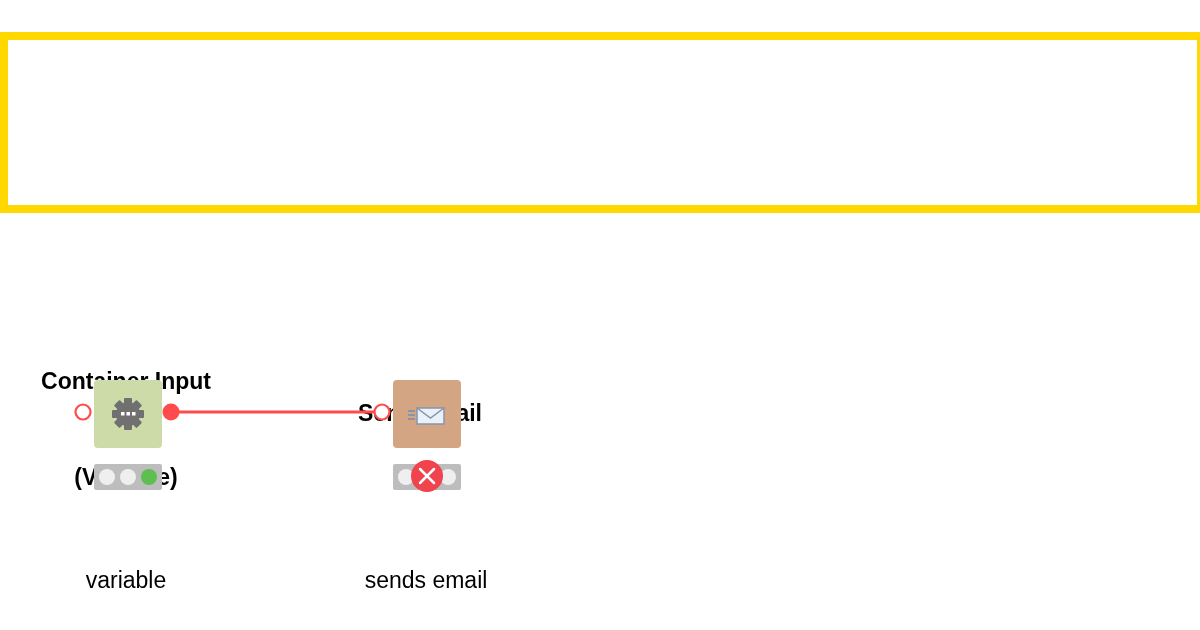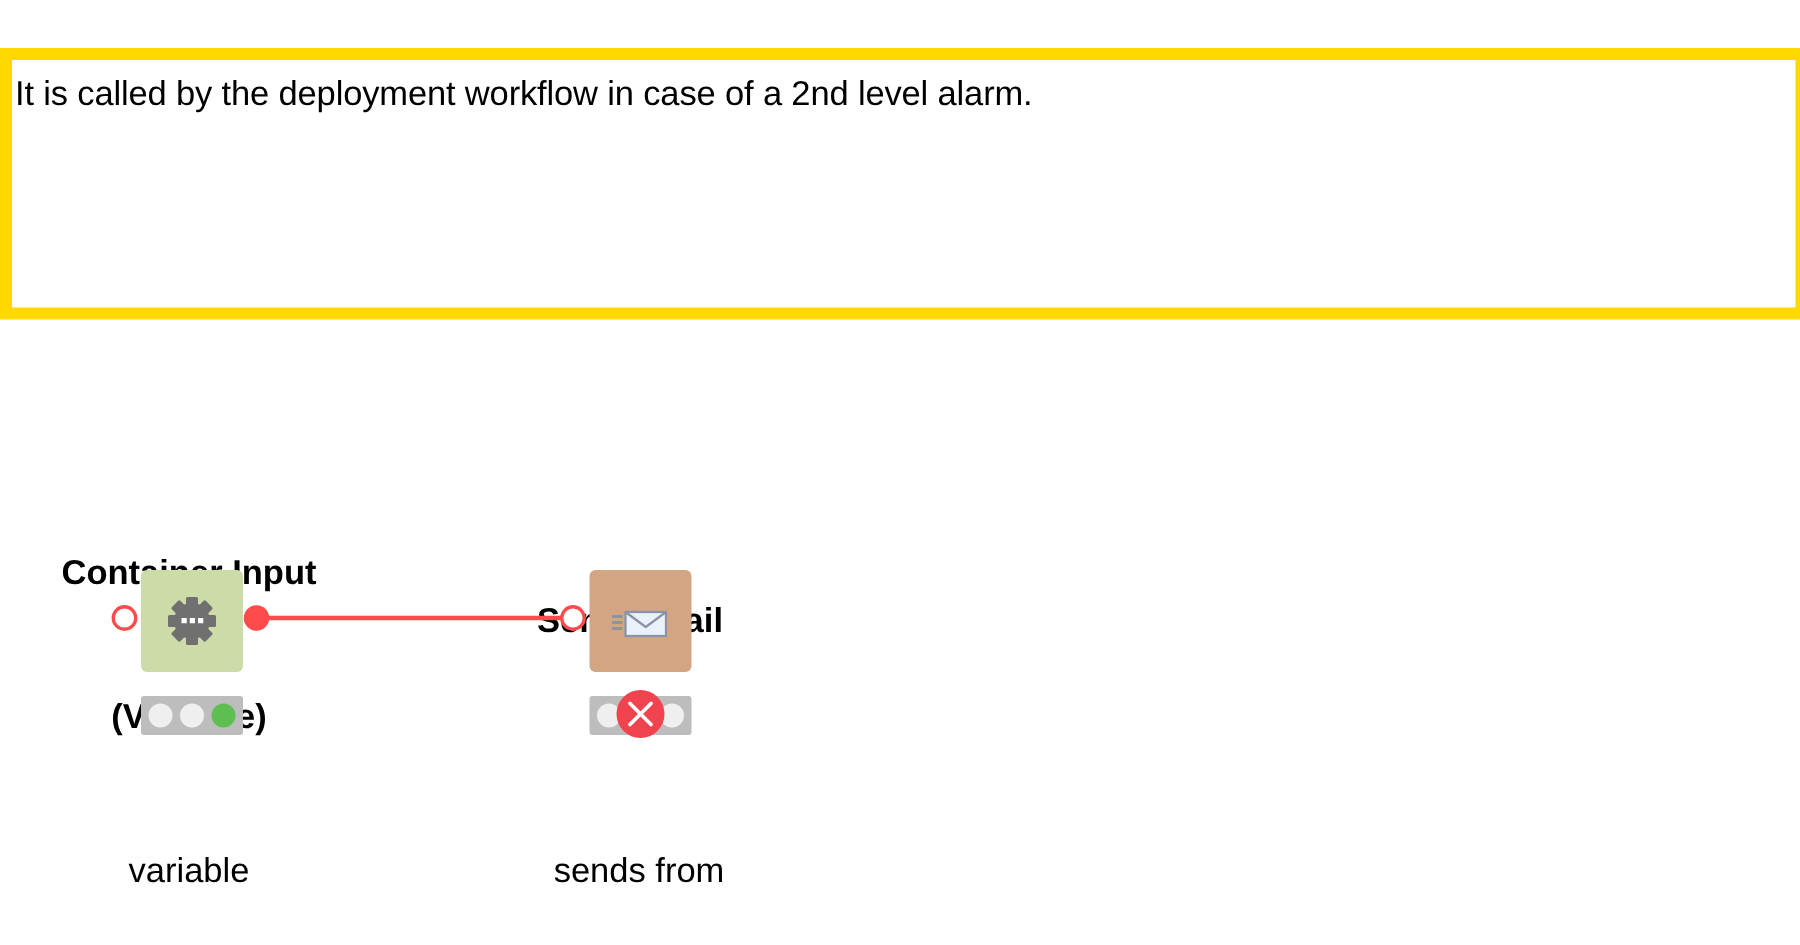--- a/index.html
+++ b/index.html
@@ -40,21 +40,21 @@
     .light {
       position: absolute; top: 5px; width: 16px; height: 16px; border-radius: 50%;
       background: #efefef;
     }
     svg.overlay { position: absolute; left: 0; top: 0; }
   </style>
 </head>
 <body>
 
 <div class="annotation">
-  <div class="annotation-text"><div>It is called by the deployment workflow in case of a 2nd level alarm.</div></div>
+  <div class="annotation-text"></div>
 </div>
 
 <div class="node-title" style="left:8px; top:301px; width:236px;">
   <div>Container Input</div>
   <div>(Variable)</div>
 </div>
 
 <div class="node-title" style="left:310px; top:333px; width:220px;">
   <div>Send Email</div>
 </div>
@@ -113,16 +113,16 @@
   </g>
 </svg>
 
 <div class="node-desc" style="left:8px; top:500px; width:236px;">
   <div>variable</div>
   
   
 </div>
 
 <div class="node-desc" style="left:308px; top:500px; width:236px;">
-  <div>sends from</div>
+  <div>sends email</div>
   
   
 </div>
 
 </body></html>

